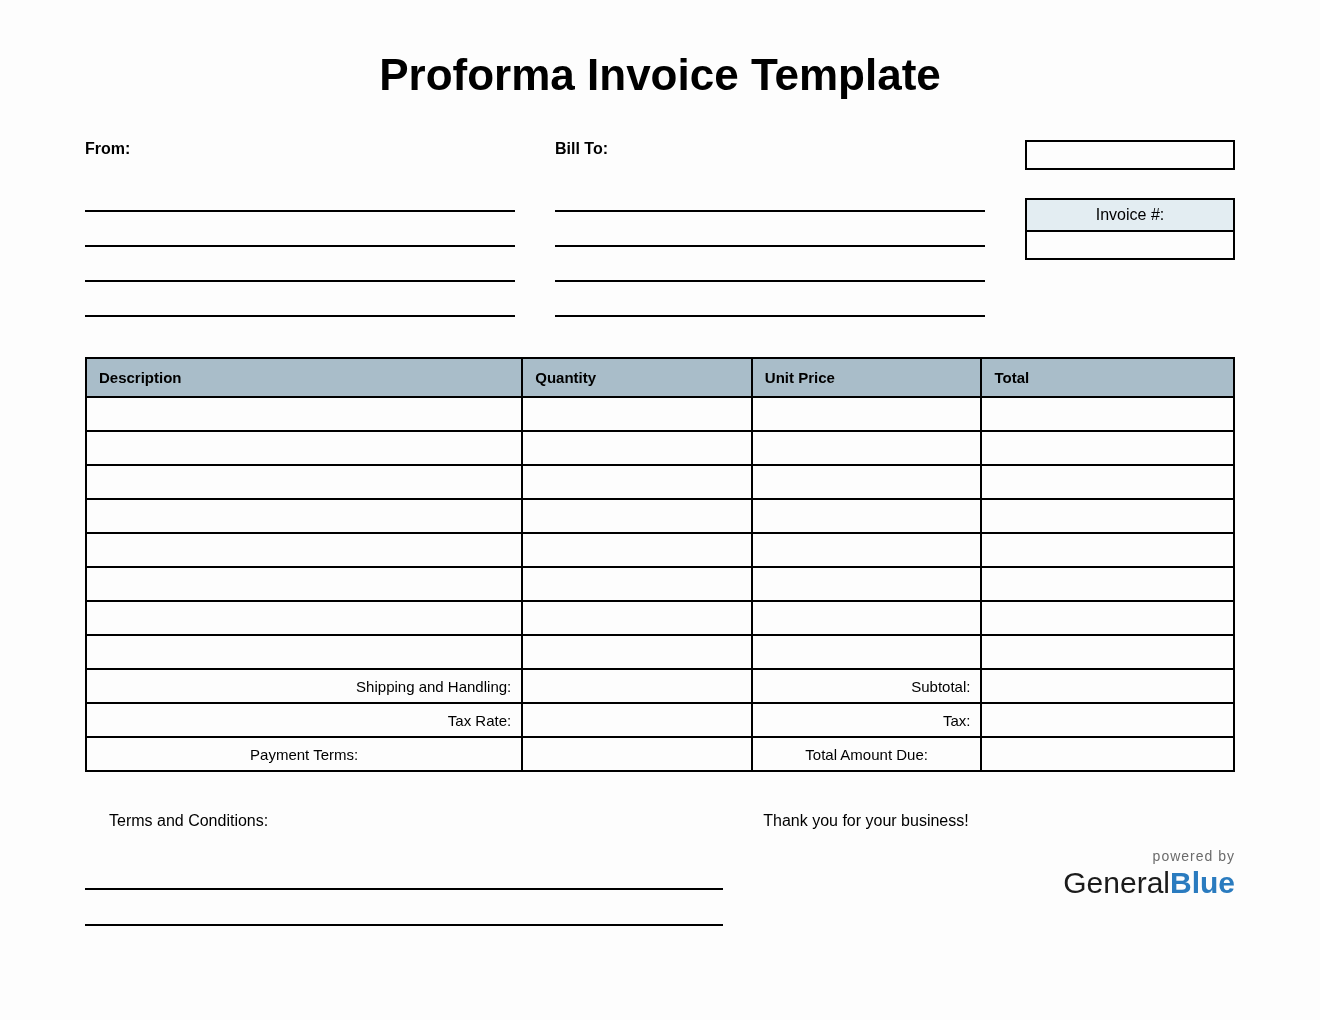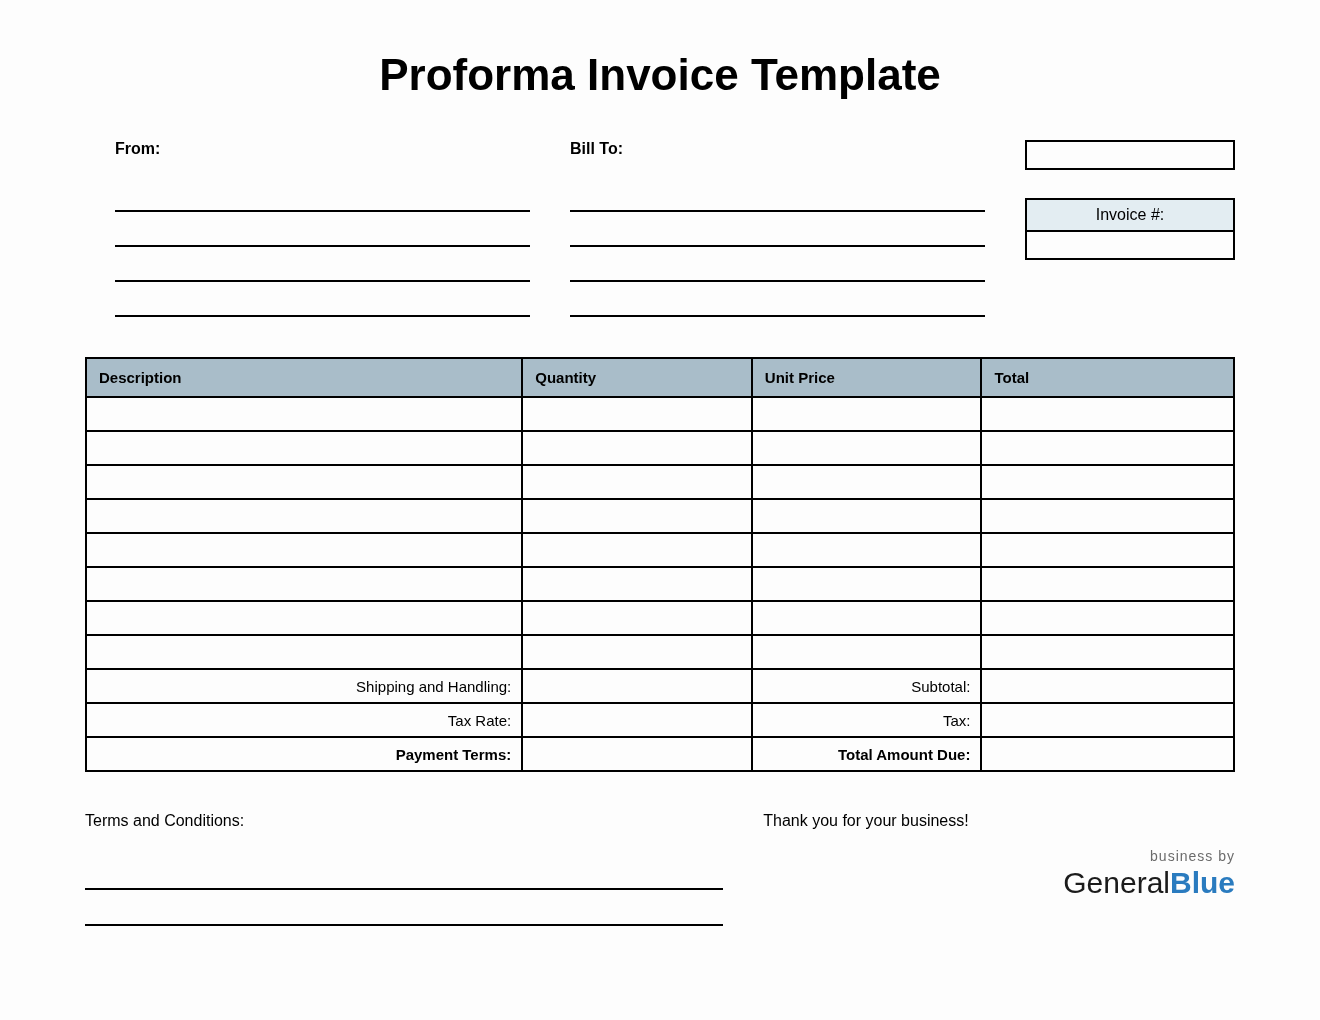--- a/index.html
+++ b/index.html
@@ -14,21 +14,20 @@
   .title {
     text-align: center;
     font-size: 44px;
     font-weight: 700;
     margin-bottom: 40px;
   }
   .top-section {
     display: flex;
     gap: 40px;
     margin-bottom: 35px;
-    margin-left: 30px;
   }
   .addr-block {
     flex: 1;
   }
   .addr-label {
     font-weight: 700;
     font-size: 16px;
     margin-bottom: 24px;
   }
   .addr-lines .line {
@@ -72,32 +71,33 @@
   table.items td {
     height: 34px;
     padding: 4px 10px;
     border-radius: 14px;
   }
   .col-desc { width: 38%; }
   .col-qty  { width: 20%; }
   .col-unit { width: 20%; }
   .col-tot  { width: 22%; }
   td.right  { text-align: right; }
-  td.bold   { font-weight: 700; }
+  td.bold   { font-weight: 400; text-align: center; }
   .footer {
     display: flex;
     margin-top: 40px;
     gap: 40px;
   }
   .terms {
     flex: 1.15;
   }
   .terms-label {
     font-size: 16px;
     margin-bottom: 28px;
+    margin-left: 24px;
   }
   .terms .line {
     border-bottom: 2px solid #000;
     height: 32px;
     margin-bottom: 4px;
   }
   .thanks-col {
     flex: 0.85;
     text-align: right;
   }
@@ -239,18 +239,18 @@
 </table>
 
 <div class="footer">
   <div class="terms">
     <div class="terms-label">Terms and Conditions:</div>
     <div class="line"></div>
     <div class="line"></div>
   </div>
   <div class="thanks-col">
     <div class="thanks-msg">Thank you for your business!</div>
-    <div class="powered">business by</div>
+    <div class="powered">powered by</div>
     <div class="brand">
       <span class="g">General</span><span class="b">Blue</span>
     </div>
   </div>
 </div>
 
 </body></html>

